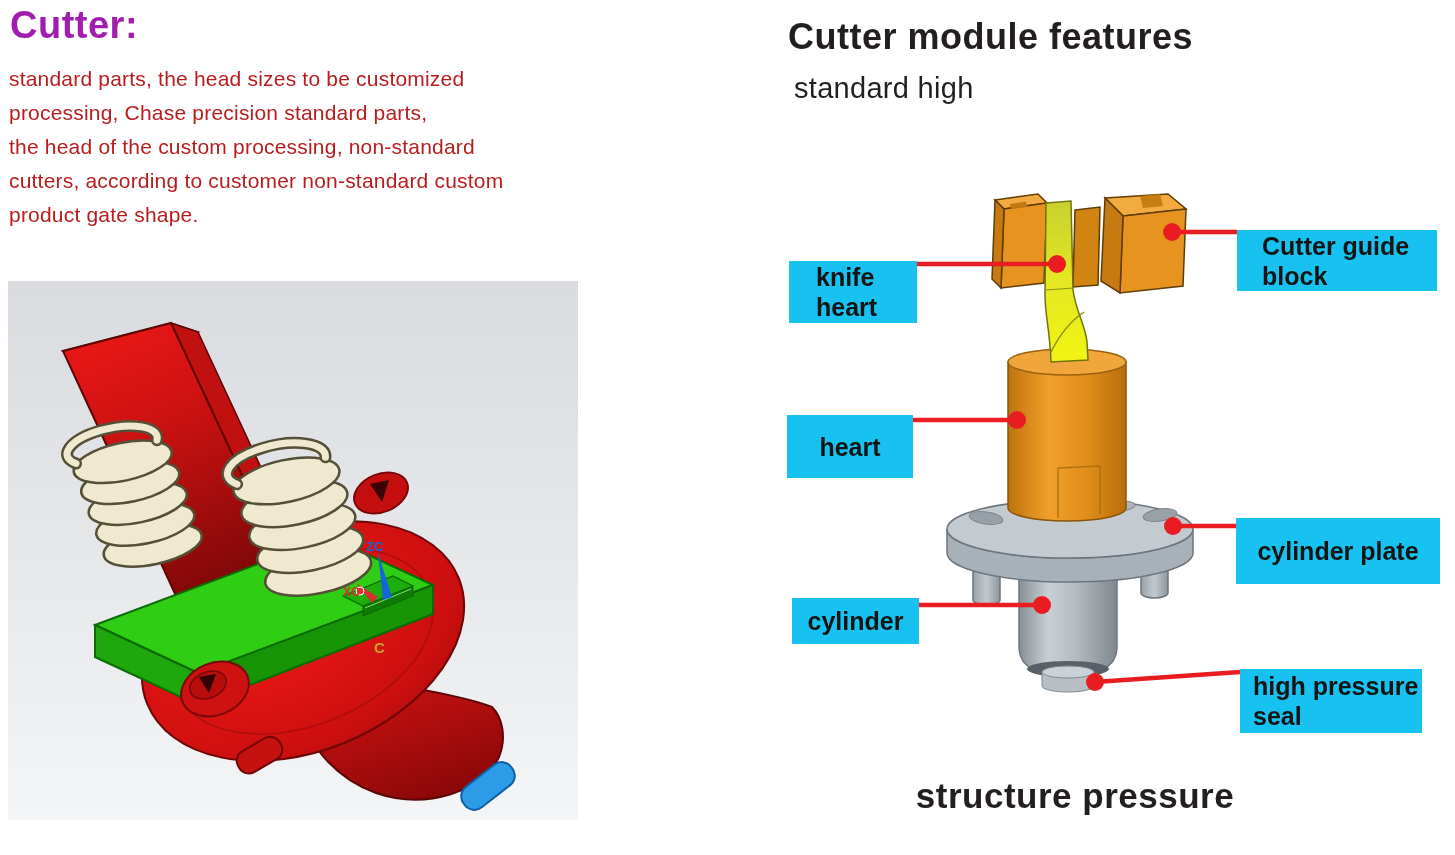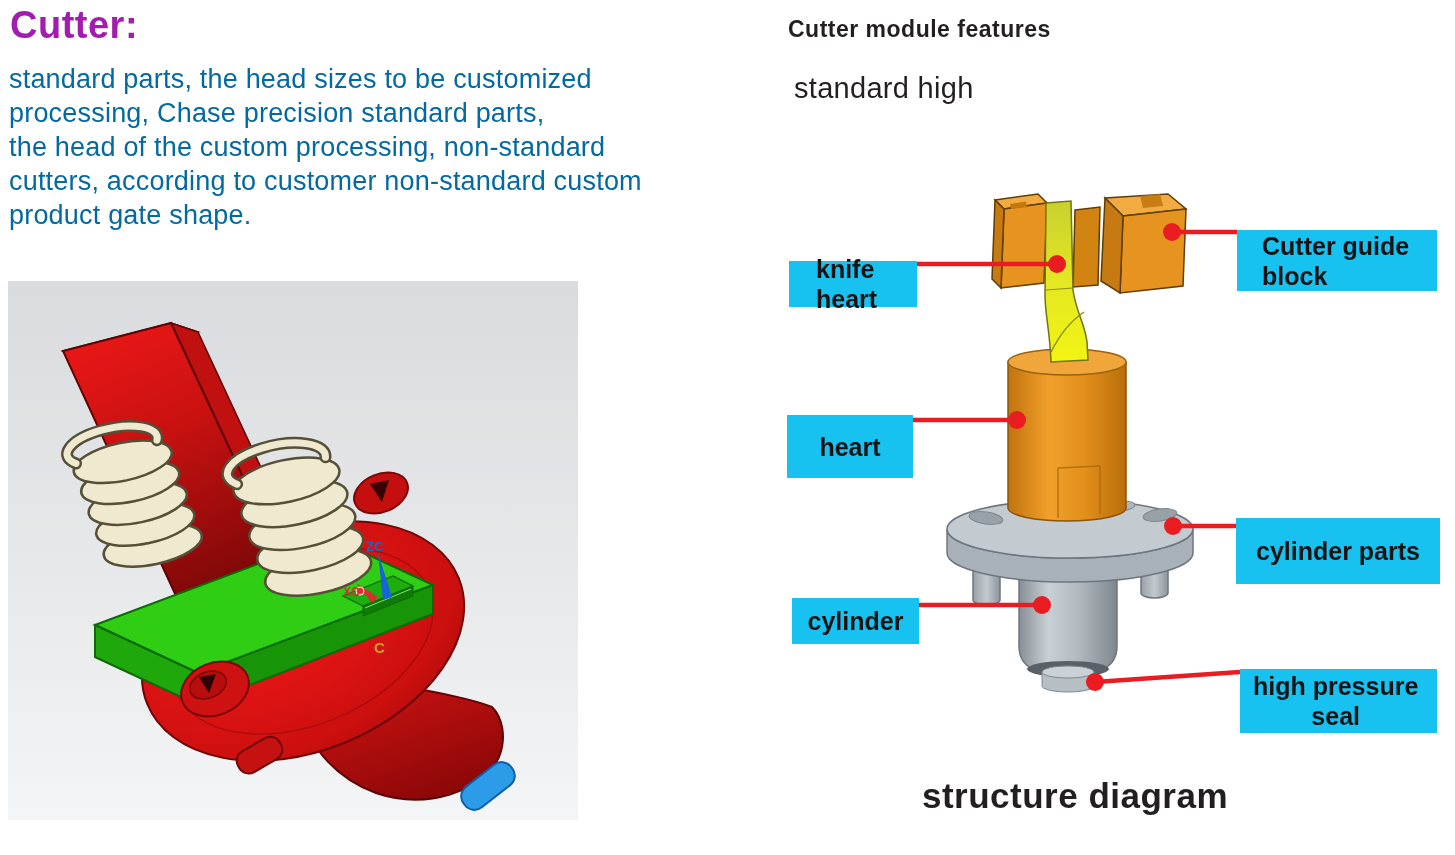--- a/index.html
+++ b/index.html
@@ -5,25 +5,25 @@
   html,body{margin:0;padding:0;}
   body{
     width:1455px;height:855px;background:#ffffff;position:relative;overflow:hidden;
     font-family:"Liberation Sans",sans-serif;color:#231f20;
   }
   .abs{position:absolute;}
   .page-heading{
     left:10px;top:4px;font-size:38px;font-weight:bold;color:#a21caf;letter-spacing:.5px;
   }
   .intro{
-    left:9px;top:62px;width:730px;font-size:27px;line-height:34px;color:#0369a1;
+    left:9px;top:62px;width:730px;font-size:21px;line-height:34px;color:#b91c1c;
     white-space:pre-line;letter-spacing:.2px;
   }
   .cad-box{left:8px;top:281px;width:570px;height:539px;}
-  .right-title{left:788px;top:16px;font-size:23px;font-weight:bold;letter-spacing:.5px;text-align:center;}
+  .right-title{left:788px;top:16px;font-size:36px;font-weight:bold;letter-spacing:.5px;text-align:center;}
   .right-subtitle{left:794px;top:72px;font-size:29px;letter-spacing:.3px;}
   .caption{left:880px;top:776px;width:390px;text-align:center;font-size:35px;font-weight:bold;letter-spacing:.5px;}
   .overlay{left:0;top:0;width:1455px;height:855px;pointer-events:none;}
   .label{
     position:absolute;background:#18c2f0;color:#141414;font-weight:bold;
     font-size:25px;line-height:30px;display:flex;align-items:center;white-space:pre-line;margin-top:28px;
   }
   .label.center{justify-content:center;text-align:center;}
 </style>
 </head>
@@ -125,21 +125,21 @@
   </g>
 
   <text x="358" y="270" font-size="13" font-weight="bold" fill="#1565d8">ZC</text>
   <text x="335" y="315" font-size="12" font-weight="bold" fill="#d83030">XC</text>
   <text x="366" y="372" font-size="15" font-weight="bold" fill="#c9a227">C</text>
 </svg>
 </div>
 
 <div class="abs right-title">Cutter module features</div>
 <div class="abs right-subtitle">standard high</div>
-<div class="abs caption">structure diagram</div>
+<div class="abs caption">structure pressure</div>
 
 <svg class="abs overlay" viewBox="0 0 1455 855">
   <defs>
     <linearGradient id="gradOrangeCyl" x1="0" y1="0" x2="1" y2="0">
       <stop offset="0" stop-color="#c0730d"></stop>
         <stop offset="0.35" stop-color="#f0a02b"></stop>
       <stop offset="0.65" stop-color="#e28f1b"></stop>
         <stop offset="1" stop-color="#b96e0b"></stop>
     </linearGradient>
     <linearGradient id="gradYellow" x1="0" y1="0" x2="0" y2="1">
@@ -219,33 +219,33 @@
   <g fill="#e91c22">
     <circle cx="1057" cy="264" r="9"></circle>
     <circle cx="1172" cy="232" r="9"></circle>
     <circle cx="1017" cy="420" r="9"></circle>
     <circle cx="1173" cy="526" r="9"></circle>
     <circle cx="1042" cy="605" r="9"></circle>
     <circle cx="1095" cy="682" r="9"></circle>
   </g>
 </svg>
 
-<div class="label" style="left:789px;top:233px;width:128px;height:46px;padding-left:27px;box-sizing:border-box;">
+<div class="label" style="left:789px;top:233px;width:128px;height:62px;padding-left:27px;box-sizing:border-box;">
   <span>knife
 heart</span>
 </div>
 <div class="label" style="left:1237px;top:202px;width:200px;height:61px;padding-left:25px;box-sizing:border-box;">
   <span>Cutter guide
 block</span>
 </div>
 <div class="label center" style="left:787px;top:387px;width:126px;height:63px;">
   <span>heart</span>
 </div>
 <div class="label center" style="left:1236px;top:490px;width:204px;height:66px;">
-  <span>cylinder parts</span>
+  <span>cylinder plate</span>
 </div>
 <div class="label center" style="left:792px;top:570px;width:127px;height:46px;">
   <span>cylinder</span>
 </div>
-<div class="label" style="left:1240px;top:641px;width:197px;height:64px;padding-left:13px;box-sizing:border-box;text-align:center;">
+<div class="label" style="left:1240px;top:641px;width:182px;height:64px;padding-left:13px;box-sizing:border-box;">
   <span>high pressure
 seal</span>
 </div>
 
 </body></html>

